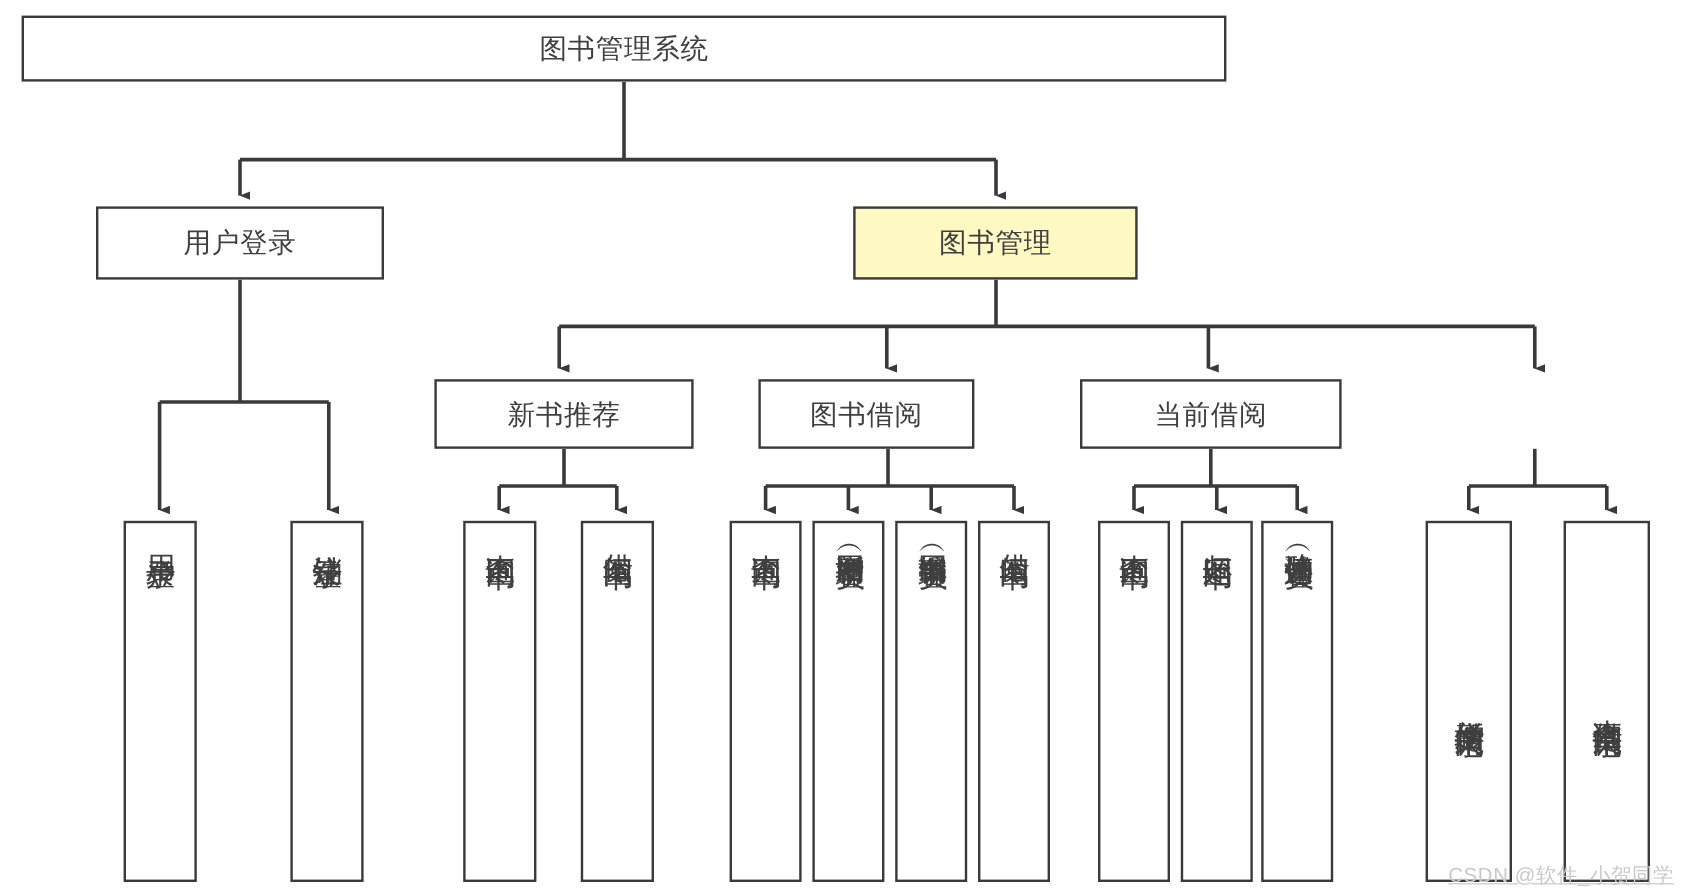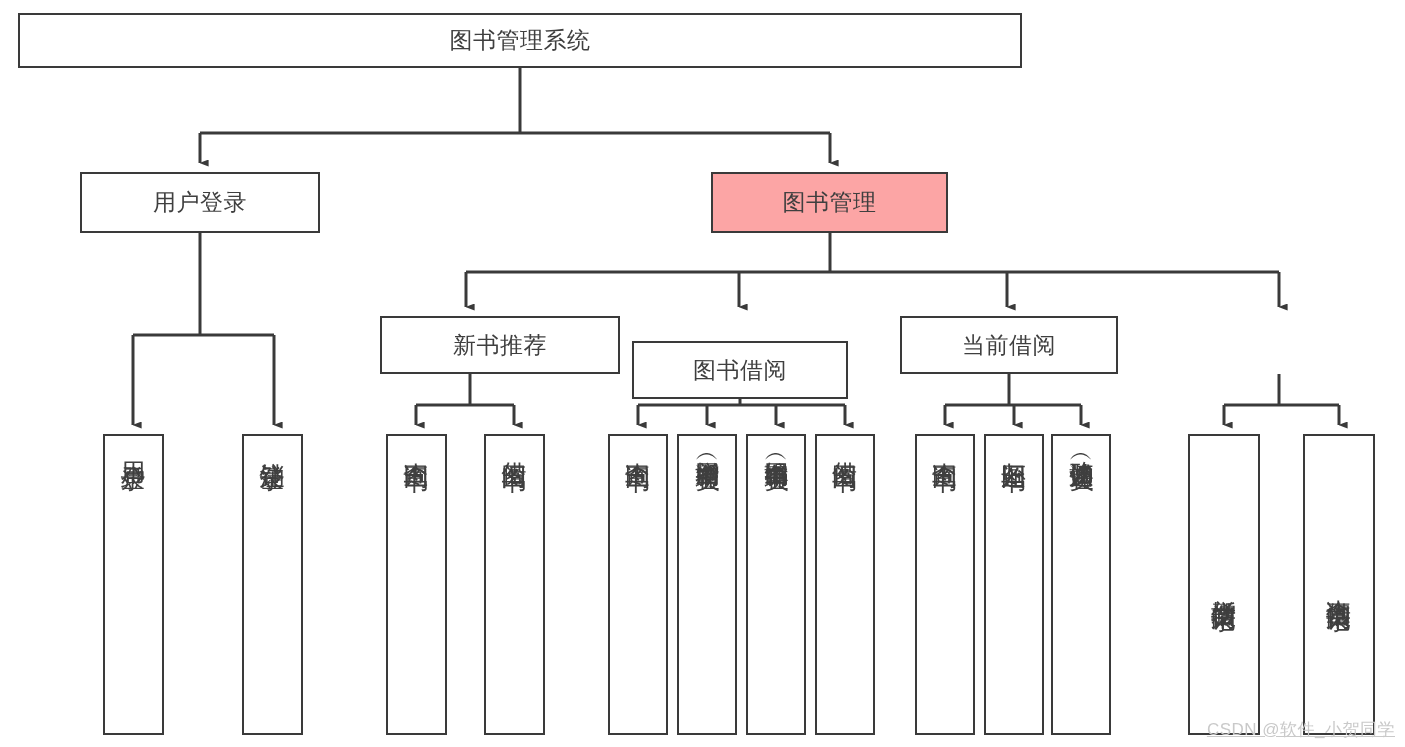--- a/index.html
+++ b/index.html
@@ -131,28 +131,28 @@
     </g>
   </svg>
 
   <div class="node horiz" style="left: 18px; top: 13px; width: 1004px; height: 55px; border-color: rgb(58, 58, 58); color: rgb(63, 63, 63); background: rgb(255, 255, 255);">
     <span class="lbl">图书管理系统</span>
   </div>
 
   <div class="node horiz" style="left: 80px; top: 172px; width: 240px; height: 61px; border-color: rgb(58, 58, 58); color: rgb(63, 63, 63); background: rgb(255, 255, 255);">
     <span class="lbl">用户登录</span>
   </div>
-  <div class="node horiz" style="left: 711px; top: 172px; width: 237px; height: 61px; border-color: rgb(58, 58, 58); color: rgb(63, 63, 63); background: #fca5a5;">
+  <div class="node horiz" style="left: 711px; top: 172px; width: 237px; height: 61px; border-color: rgb(58, 58, 58); color: rgb(63, 63, 63); background: #fef9c3;">
     <span class="lbl">图书管理</span>
   </div>
 
-  <div class="node horiz" style="left: 380px; top: 316px; width: 240px; height: 58px; border-color: rgb(58, 58, 58); color: rgb(63, 63, 63); background: rgb(255, 255, 255);">
+  <div class="node horiz" style="left: 362px; top: 316px; width: 216px; height: 58px; border-color: rgb(58, 58, 58); color: rgb(63, 63, 63); background: rgb(255, 255, 255);">
     <span class="lbl">新书推荐</span>
   </div>
-  <div class="node horiz" style="left: 632px; top: 316px; width: 216px; height: 58px; border-color: rgb(58, 58, 58); color: rgb(63, 63, 63); background: rgb(255, 255, 255); margin-top: 25px;">
+  <div class="node horiz" style="left: 632px; top: 316px; width: 180px; height: 58px; border-color: rgb(58, 58, 58); color: rgb(63, 63, 63); background: rgb(255, 255, 255);">
     <span class="lbl">图书借阅</span>
   </div>
   <div class="node horiz" style="left: 900px; top: 316px; width: 218px; height: 58px; border-color: rgb(58, 58, 58); color: rgb(63, 63, 63); background: rgb(255, 255, 255);">
     <span class="lbl">当前借阅</span>
   </div>
 
   <div class="node vert" style="left: 103px; top: 434px; width: 61px; height: 301px; border-color: rgb(58, 58, 58); color: rgb(63, 63, 63); background: rgb(255, 255, 255);">
     <span class="lbl">用户登录</span>
   </div>
   <div class="node vert" style="left: 242px; top: 434px; width: 61px; height: 301px; border-color: rgb(58, 58, 58); color: rgb(63, 63, 63); background: rgb(255, 255, 255);">

